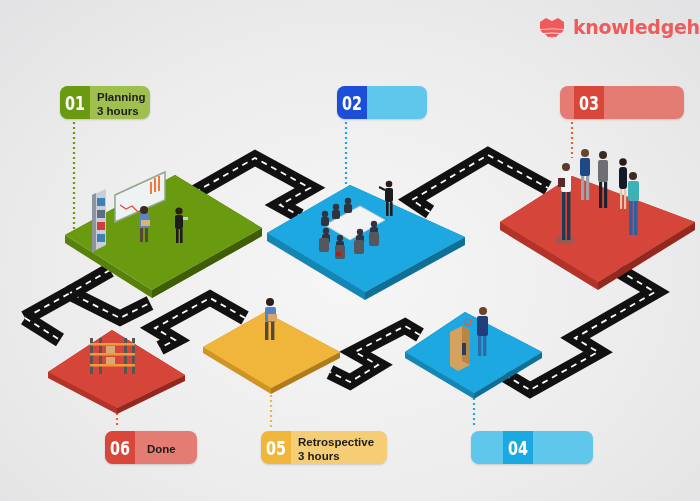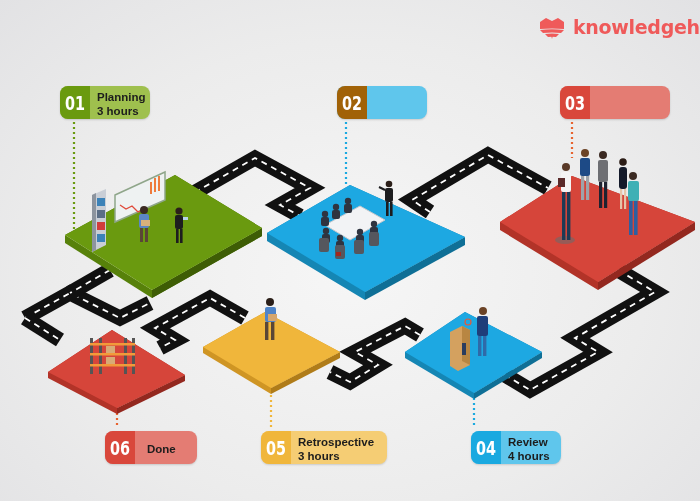--- a/index.html
+++ b/index.html
@@ -238,38 +238,34 @@
   <div class="numwrap" style="background:#6a9a0f;">
       <div class="num">01</div>
     </div>
   <div class="txt">
       <span>Planning</span>
       <span>3 hours</span>
     </div>
 </div>
 
 <div class="label" style="left:337px; top:86px; width:90px; background:#5fc6ec;">
-  <div class="numwrap" style="background:#a16207;align-items:center;">
+  <div class="numwrap" style="background:#1d4ed8;align-items:center;">
       <div class="num">02</div>
     </div>
 </div>
 
-<div class="label" style="left:560px; top:86px; width:110px; background:#e47c73;">
+<div class="label" style="left:560px; top:86px; width:110px; background:#e47c73;padding-left:14px;">
   <div class="numwrap" style="background:#d9473b;">
       <div class="num">03</div>
     </div>
 </div>
 
-<div class="label" style="left:471px; top:431px; width:90px; background:#5fc6ec;">
+<div class="label" style="left:471px; top:431px; width:90px; background:#5fc6ec;padding-left:32px;">
   <div class="numwrap" style="background:#1aa9e0;">
       <div class="num">04</div>
-    </div>
-  <div class="txt">
-      <span>Review</span>
-      <span>4 hours</span>
     </div>
 </div>
 
 <div class="label" style="left:261px; top:431px; width:126px; background:#f5cd74;">
   <div class="numwrap" style="background:#f0b63b;">
       <div class="num">05</div>
     </div>
   <div class="txt">
       <span>Retrospective</span>
       <span>3 hours</span>

